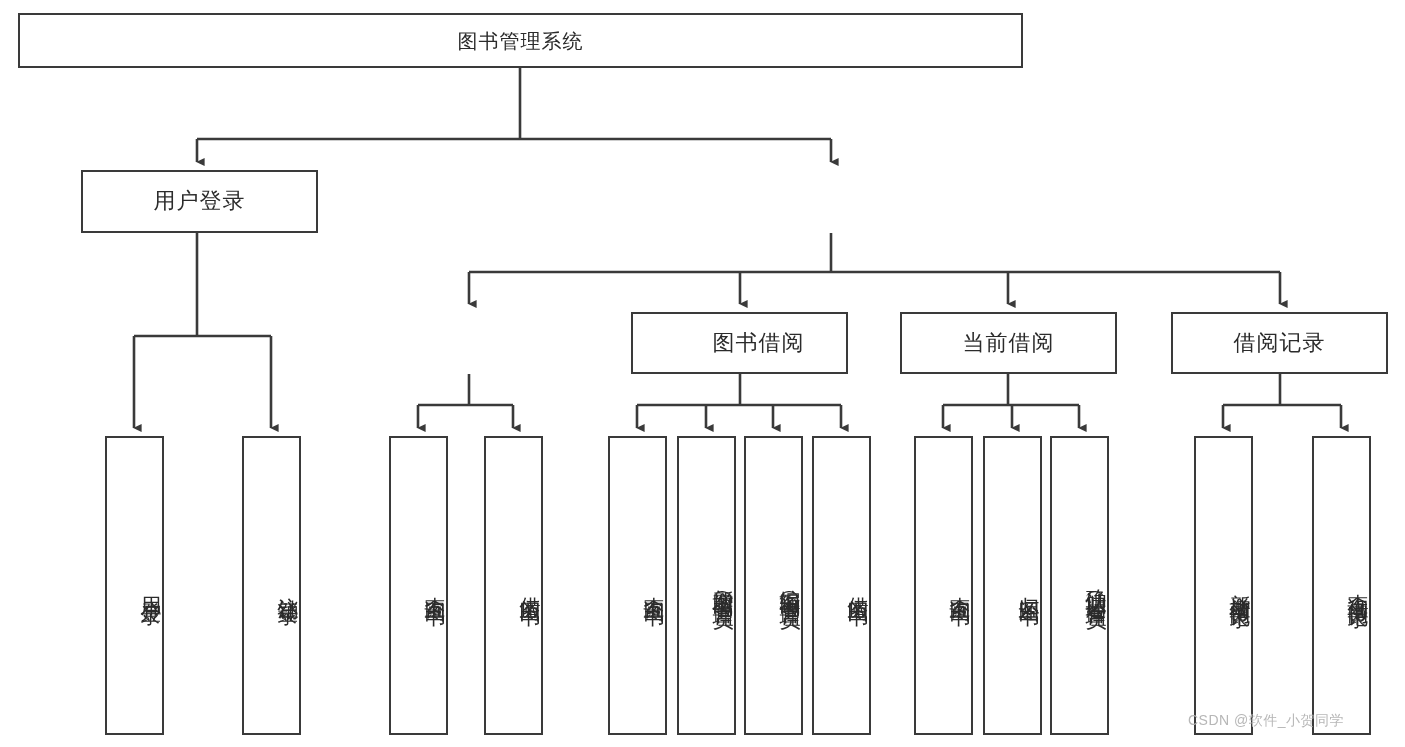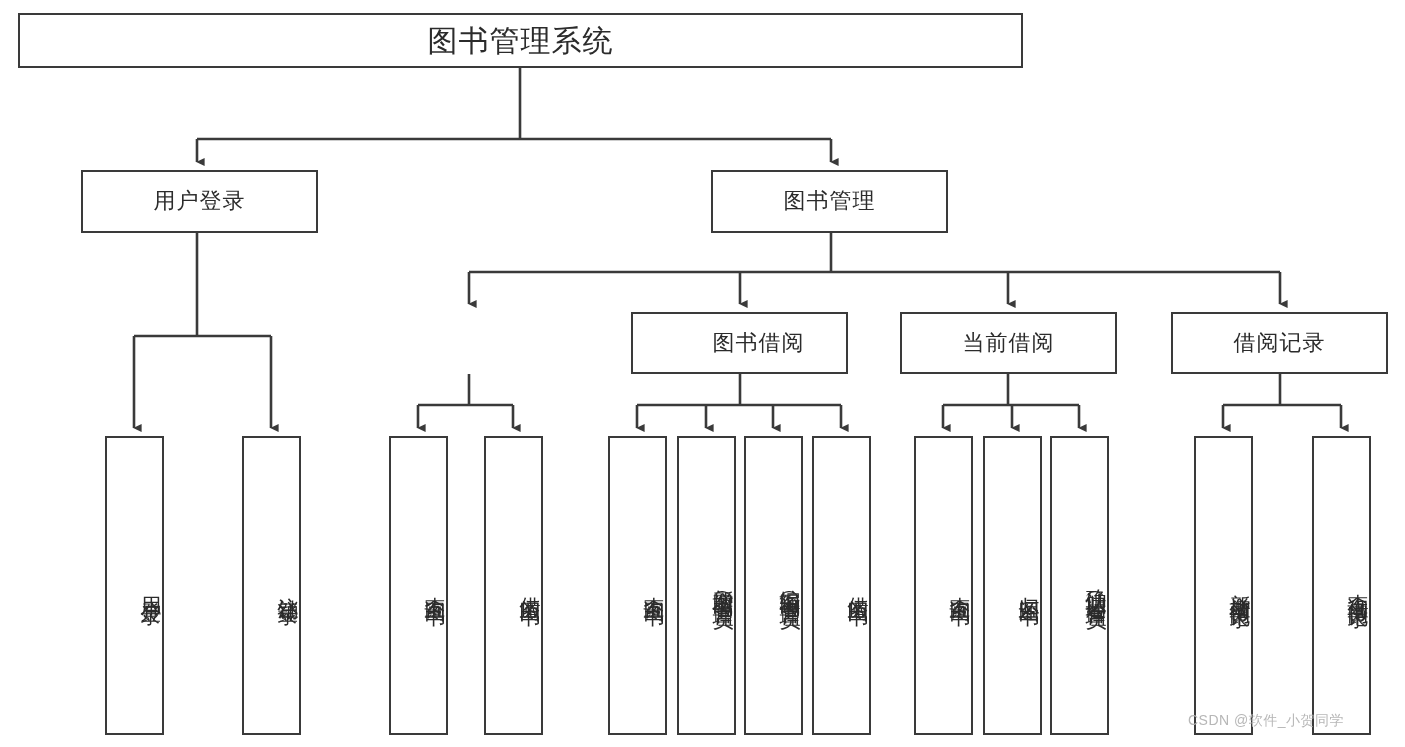--- a/index.html
+++ b/index.html
@@ -36,21 +36,21 @@
     justify-content: center;
     color: #2b2b2b;
   }
   .node.horiz {
     font-size: 22px;
     letter-spacing: 1px;
     line-height: 1.2;
     padding: 0 6px;
   }
   .node.root {
-    font-size: 30px;
+    font-size: 20px;
   }
   .node.leaf {
     writing-mode: vertical-rl;
     text-orientation: upright;
     font-size: 21px;
     letter-spacing: 3px;
     line-height: 1.05;
     padding: 10px 0;
     align-items: flex-start;
     justify-content: center;
@@ -126,23 +126,20 @@
     </g>
   </svg>
 
   <div class="node horiz root" style="left:18px; top:13px; width:1005px; height:55px;">
     <span>图书管理系统</span>
   </div>
 
   <div class="node horiz" style="left:81px; top:170px; width:237px; height:63px;">
     <span>用户登录</span>
   </div>
-  <div class="node horiz" style="left:711px; top:170px; width:237px; height:63px;">
-    <span>图书管理</span>
-  </div>
 
   <div class="node horiz" style="left:631px; top:312px; width:217px; height:62px;padding-left:44px;">
     <span>图书借阅</span>
   </div>
   <div class="node horiz" style="left:900px; top:312px; width:217px; height:62px;">
     <span>当前借阅</span>
   </div>
   <div class="node horiz" style="left:1171px; top:312px; width:217px; height:62px;">
     <span>借阅记录</span>
   </div>

